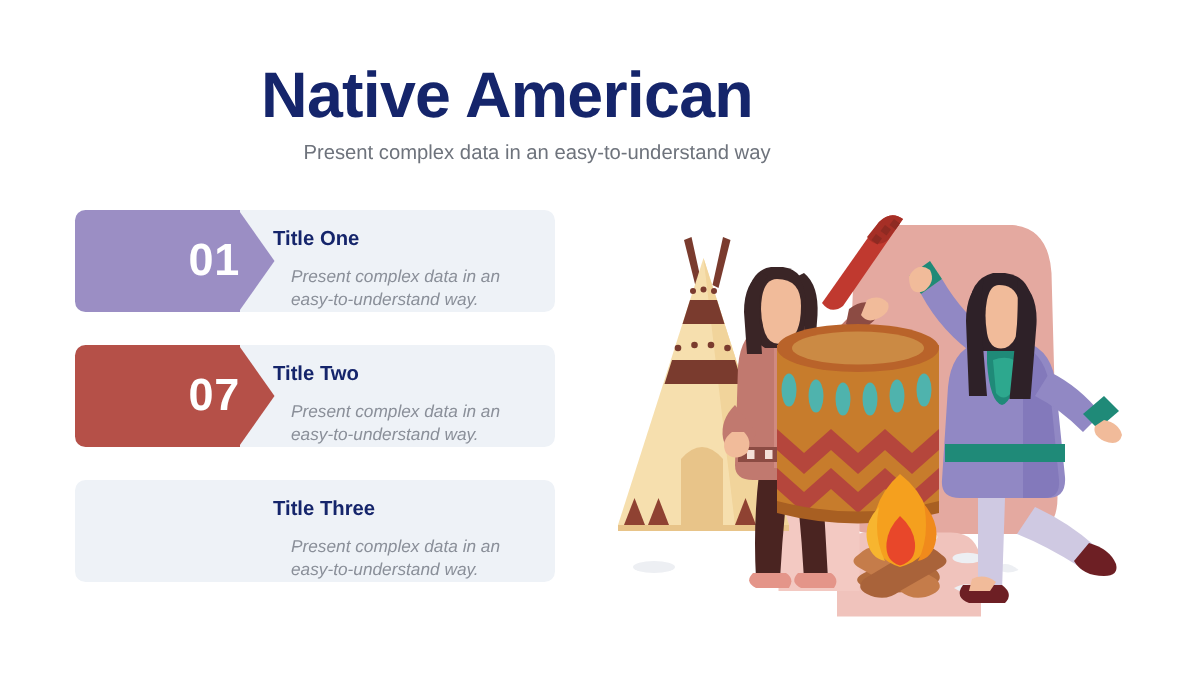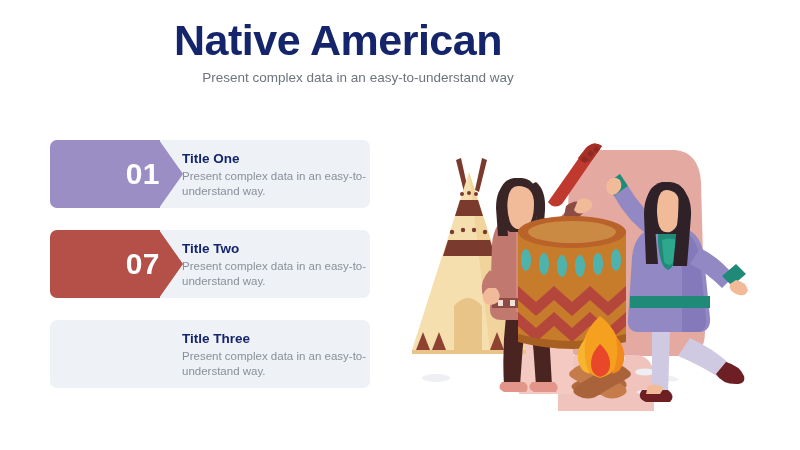--- a/index.html
+++ b/index.html
@@ -6,21 +6,21 @@
   body{
     width:800px;height:450px;
     background:#ffffff;
     font-family:"Liberation Sans", sans-serif;
     overflow:hidden;
     position:relative;
   }
   #slide{position:relative;width:800px;height:450px;background:#fff;overflow:hidden;}
 
   
-  .header{position:absolute;left:0;top:18px;width:676px;text-align:center;}
+  .header{position:absolute;left:0;top:42px;width:676px;text-align:center;}
   .title{
     font-size:43px;font-weight:bold;color:#15256b;
     letter-spacing:-0.5px;line-height:1.05;margin:0;
   }
   .subtitle{
     font-size:13.5px;color:#6e737c;margin:7px 0 0 0;font-weight:400;padding-left:40px;
   }
 
   
   .list{position:absolute;left:50px;top:140px;width:330px;}
@@ -40,21 +40,21 @@
     border-top:34px solid transparent;
     border-bottom:34px solid transparent;
     border-left:24px solid var(--c);
   }
   .badge-num{
     font-size:30px;font-weight:bold;color:#ffffff;letter-spacing:0.5px;
     position:relative;z-index:2;
   }
   .texts{position:absolute;left:132px;top:11px;width:190px;}
   .row-title{font-size:13.5px;font-weight:bold;color:#15256b;margin:0 0 3px 0;}
-  .row-desc{font-size:11.5px;color:#8a8f99;line-height:1.32;margin:0;}
+  .row-desc{font-size:11.5px;color:#8a8f99;line-height:1.32;margin:12px;font-style:italic;}
 
   
   .art{position:absolute;left:390px;top:120px;width:400px;height:300px;}
   .art svg{display:block;}
 </style>
 </head>
 <body>
 
 <div id="slide">
 

